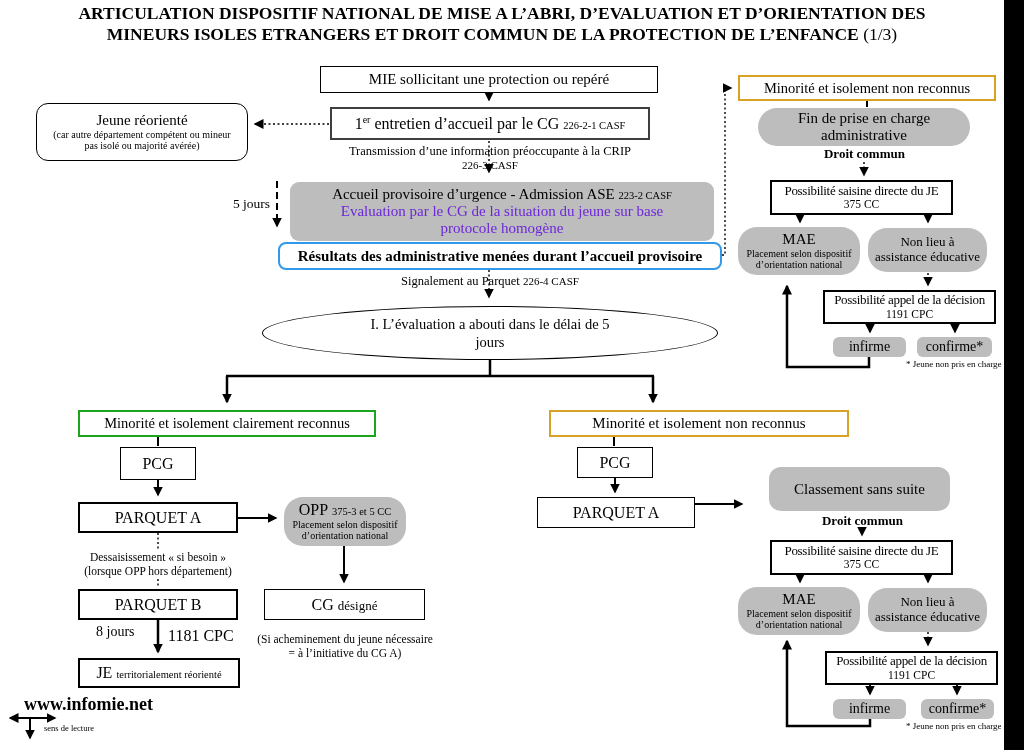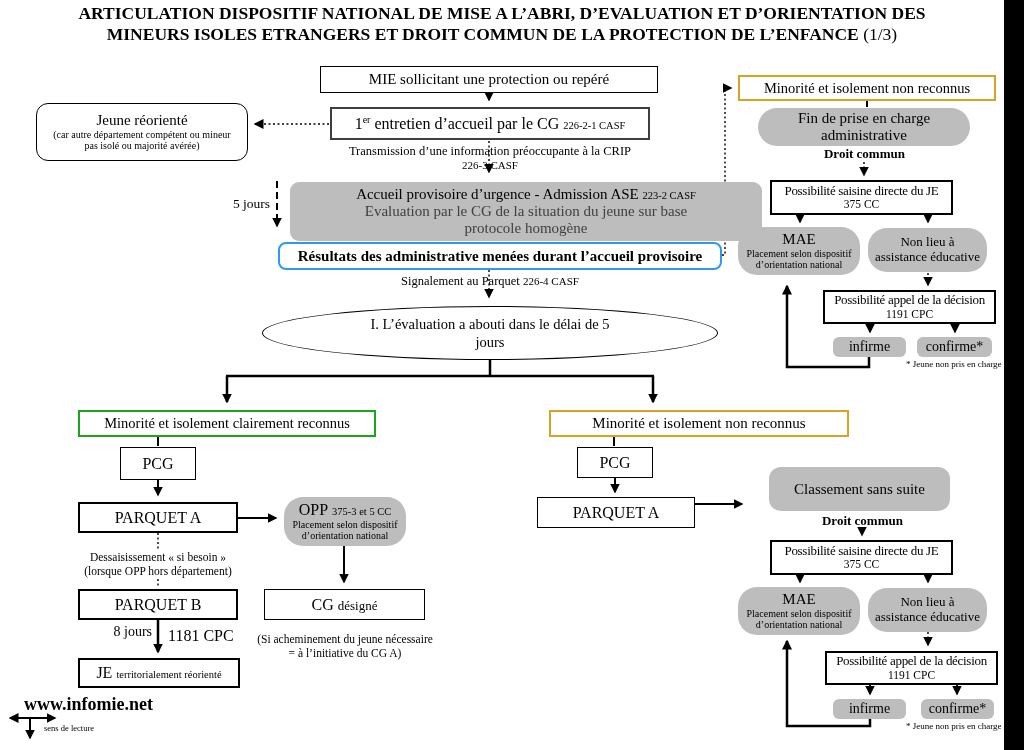--- a/index.html
+++ b/index.html
@@ -12,21 +12,21 @@
   .gray{background:#BDBDBD;border:none;}
   .rd10{border-radius:19px;}
   .rd12{border-radius:12px;}
   .rd6{border-radius:6px;}
   .txt{text-align:center;line-height:1.18;}
   .small{font-size:10px;}
   .ref{font-size:10.5px;text-align:center;}
   sup{font-size:10px;line-height:0;}
   #title{left:0;top:3px;width:1004px;text-align:center;font-weight:bold;font-size:17.5px;line-height:21px;}
   #title .normal{font-weight:normal;}
-  .bluetext{color:#404040;}
+  .bluetext{color:#6d28d9;}
   #resultats{border:2.5px solid #3398E8;border-radius:8px;font-weight:bold;font-size:15px;}
   .greenb{border:2.5px solid #1CA41C;}
   .orangeb{border:2.5px solid #D8A227;}
   .ell{border:1.4px solid #000;border-radius:50%;background:#fff;display:flex;flex-direction:column;
        align-items:center;justify-content:center;text-align:center;line-height:1.25;}
   .bold{font-weight:bold;}
   svg{position:absolute;left:0;top:0;}
   #blackstrip{left:1004px;top:0;width:20px;height:750px;background:#000;}
 </style>
 </head>
@@ -103,21 +103,21 @@
     <div class="small" style="width:190px;">(car autre département compétent ou mineur pas isolé ou majorité avérée)</div>
   </div>
 
   <div class="n txt" style="left:250px;top:144px;width:480px;">
     <div style="font-size:12.5px;">Transmission d’une information préoccupante à la CRIP</div>
     <div style="font-size:11px;">226-3 CASF</div>
   </div>
 
   <div class="n" style="left:216px;top:196px;width:54px;font-size:13.5px;text-align:right;">5 jours</div>
 
-  <div class="n box gray" style="left:290px;top:182px;width:472px;height:59px;border-radius:9px;">
+  <div class="n box gray" style="left:290px;top:182px;width:424px;height:59px;border-radius:9px;">
     <div style="font-size:15px;"><span>Accueil provisoire d’urgence - Admission ASE</span> <span class="ref">223-2 CASF</span></div>
     <div class="bluetext" style="font-size:15px;">Evaluation par le CG de la situation du jeune sur base</div>
     <div class="bluetext" style="font-size:15px;">protocole homogène</div>
   </div>
 
   <div id="resultats" class="n box" style="left:278px;top:242px;width:444px;height:28px;">
       <span>Résultats des administrative menées durant l’accueil provisoire</span>
     </div>
 
   <div class="n txt" style="left:330px;top:274px;width:320px;font-size:12.5px;">
@@ -149,21 +149,21 @@
 
   <div class="n txt" style="left:58px;top:551px;width:200px;font-size:11.5px;">
     <div>Dessaisissement « si besoin »</div>
     <div>(lorsque OPP hors département)</div>
   </div>
 
   <div class="n box b2" style="left:78px;top:589px;width:160px;height:31px;font-size:16px;">
       <span>PARQUET B</span>
     </div>
 
-  <div class="n" style="left:96px;top:624px;width:56px;font-size:14px;text-align:right;">8 jours</div>
+  <div class="n" style="left:96px;top:624px;width:56px;font-size:14px;">8 jours</div>
   <div class="n" style="left:168px;top:627px;width:70px;font-size:16px;">1181 CPC</div>
 
   <div class="n box b2" style="left:78px;top:658px;width:162px;height:30px;">
     <div><span style="font-size:16px;">JE</span> <span style="font-size:10.5px;">territorialement réorienté</span></div>
   </div>
 
   <div class="n box" style="left:264px;top:589px;width:161px;height:31px;">
     <div><span style="font-size:16px;">CG</span> <span style="font-size:13px;">désigné</span></div>
   </div>
 

